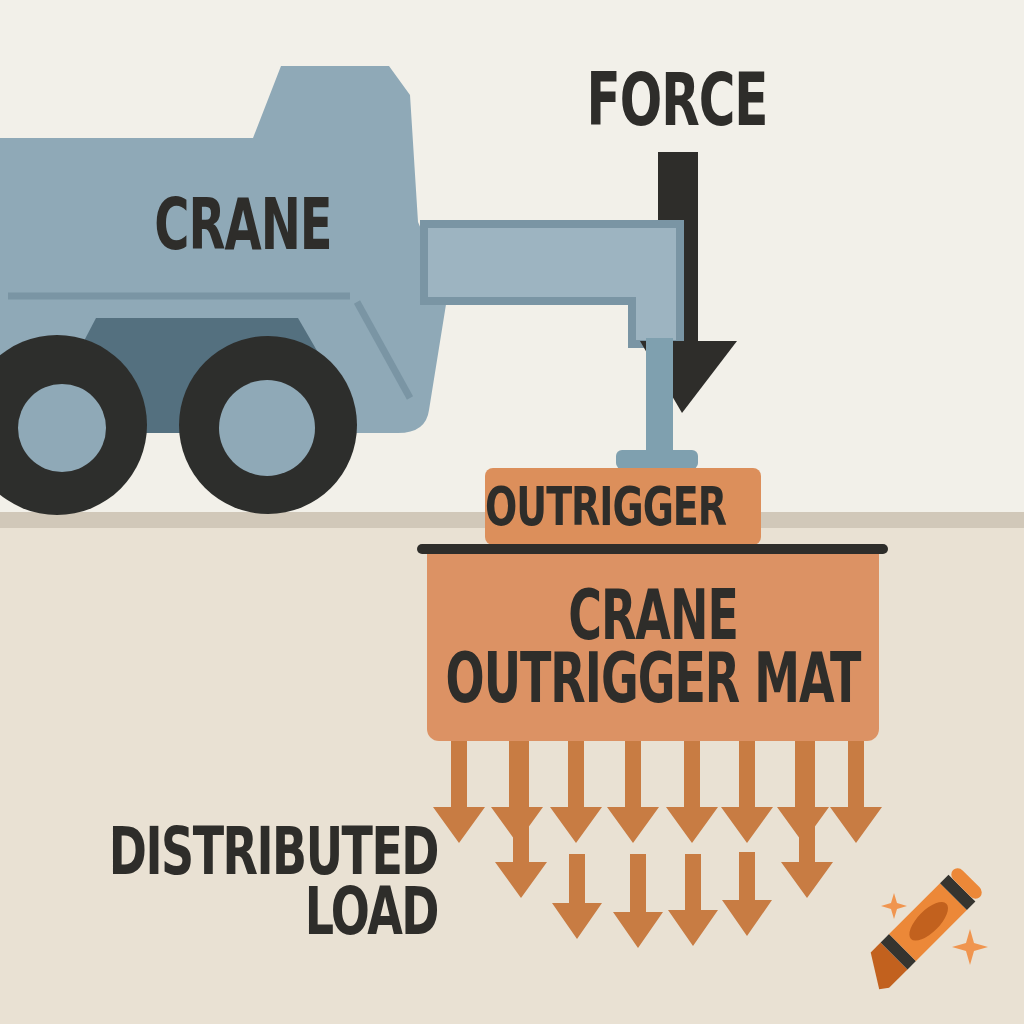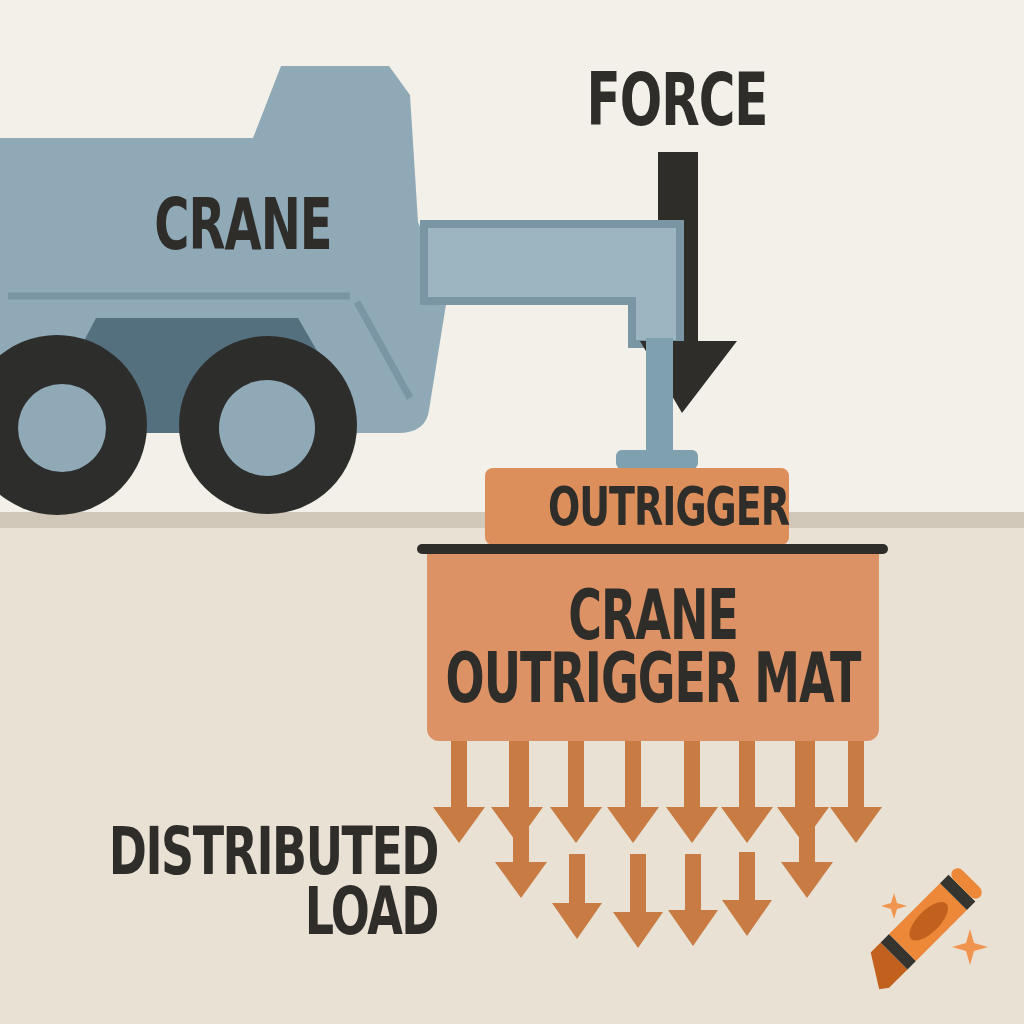--- a/index.html
+++ b/index.html
@@ -30,23 +30,23 @@
     position:absolute;font-weight:bold;color:var(--ink);
     letter-spacing:-1px;line-height:1;transform-origin:top center;
     white-space:nowrap;
   }
   #force-label{left:558px;top:64px;width:238px;text-align:center;font-size:50px;transform:scaleY(1.45);}
   #crane-label{left:148px;top:187px;width:190px;text-align:center;font-size:48px;transform:scaleY(1.5);}
   #load-label{left:55px;top:822px;width:383px;text-align:right;font-size:46px;line-height:0.9;letter-spacing:-1.5px;transform:scaleY(1.45);}
   #load-label span{display:block;}
 
   #outrigger-box{
-    position:absolute;left:485px;top:468px;width:304px;height:77px;
+    position:absolute;left:485px;top:468px;width:276px;height:77px;
     background:var(--outrigger-box);border-radius:8px;
-    display:flex;align-items:center;justify-content:flex-end;
+    display:flex;align-items:center;justify-content:flex-start;
   }
   #outrigger-box span{
     font-weight:bold;color:var(--ink);font-size:38px;letter-spacing:-1px;
     transform:scaleY(1.4);white-space:nowrap;
   }
   #mat-top-edge{
     position:absolute;left:417px;top:544px;width:471px;height:10px;
     background:var(--ink);border-radius:5px;
   }
   #mat-box{

